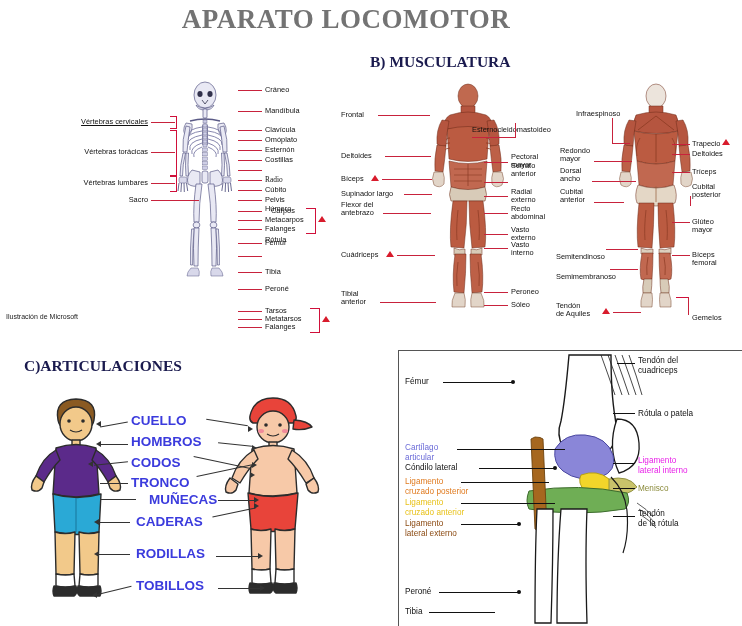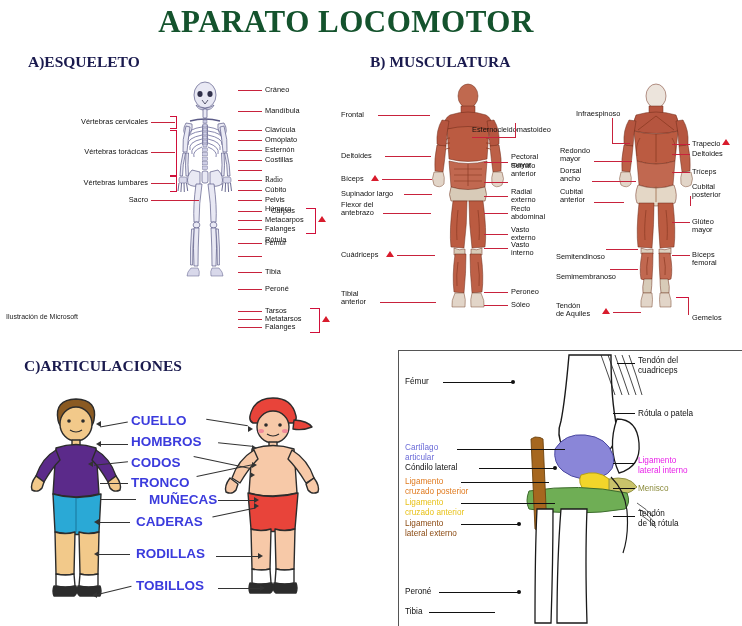--- a/index.html
+++ b/index.html
@@ -6,22 +6,22 @@
   body{
     width:742px;height:626px;background:#ffffff;
     font-family:"Liberation Sans",sans-serif;
     overflow:hidden;position:relative;
   }
   .page{position:relative;width:742px;height:626px;}
 
   
   #main-title{
     position:absolute;top:4px;left:0;width:692px;text-align:center;
-    font-family:"Liberation Serif",serif;font-weight:bold;font-size:31px;
-    letter-spacing:0.5px;color:#14532d;
+    font-family:"Liberation Serif",serif;font-weight:bold;font-size:27px;
+    letter-spacing:0.5px;color:#737373;
   }
   .section-head{
     position:absolute;font-family:"Liberation Serif",serif;
     font-weight:bold;font-size:15.5px;color:#1a1a4e;
   }
   #head-esqueleto{left:28px;top:53px;}
   #head-musculatura{left:370px;top:53px;}
   #head-articulaciones{left:24px;top:357px;}
 
   
@@ -76,21 +76,20 @@
   .c-magenta{color:#e81ee8;}
   .c-olive{color:#8a8a3a;}
 </style>
 </head>
 <body>
 
 <div class="page">
 
   <div id="main-title">APARATO LOCOMOTOR</div>
 
-  <div class="section-head" id="head-esqueleto">A)ESQUELETO</div>
   <div class="section-head" id="head-musculatura">B) MUSCULATURA</div>
   <div class="section-head" id="head-articulaciones">C)ARTICULACIONES</div>
 
   <svg class="fig" style="left:150px;top:78px;" width="110" height="250" viewBox="0 0 110 250">
     <g fill="#e9e9f4" stroke="#5a5a86" stroke-width="0.7">
 
       <ellipse cx="55" cy="17" rx="11" ry="13"></ellipse>
       <ellipse cx="50" cy="16" rx="2.6" ry="3" fill="#33334d" stroke="none"></ellipse>
       <ellipse cx="60" cy="16" rx="2.6" ry="3" fill="#33334d" stroke="none"></ellipse>
       <path d="M52 22 l3 4 l3 -4" fill="none" stroke="#33334d" stroke-width="0.8"></path>
@@ -166,21 +165,21 @@
       <path d="M66 150 q1 22 0 38 l-4 0 q0 -19 -1 -38z"></path>
       <path d="M68.4 151 q1.6 20 1 36 l-2 0 q0 -18 -1.4 -36z"></path>
 
       <g fill="#d8d8ea" stroke="#5a5a86" stroke-width="0.5">
         <path d="M41 190 q-4 4 -4 8 l12 0 q1 -5 -1 -8z"></path>
         <path d="M69 190 q4 4 4 8 l-12 0 q-1 -5 1 -8z"></path>
       </g>
     </g>
   </svg>
 
-  <div class="lbl r" style="left:30px;top:118px;width:118px;">Vértebras cervicales</div>
+  <div class="lbl r" style="left:30px;top:118px;width:118px;text-decoration:underline;">Vértebras cervicales</div>
   <div class="line" style="left:151px;top:122px;width:24px;"></div>
   <div class="bracket" style="left:170px;top:116px;width:6px;height:11px;"></div>
 
   <div class="lbl r" style="left:30px;top:148px;width:118px;">Vértebras torácicas</div>
   <div class="line" style="left:151px;top:152px;width:24px;"></div>
   <div class="bracket" style="left:170px;top:130px;width:6px;height:44px;"></div>
 
   <div class="lbl r" style="left:30px;top:179px;width:118px;">Vértebras lumbares</div>
   <div class="line" style="left:151px;top:183px;width:24px;"></div>
   <div class="bracket" style="left:170px;top:176px;width:6px;height:14px;"></div>

